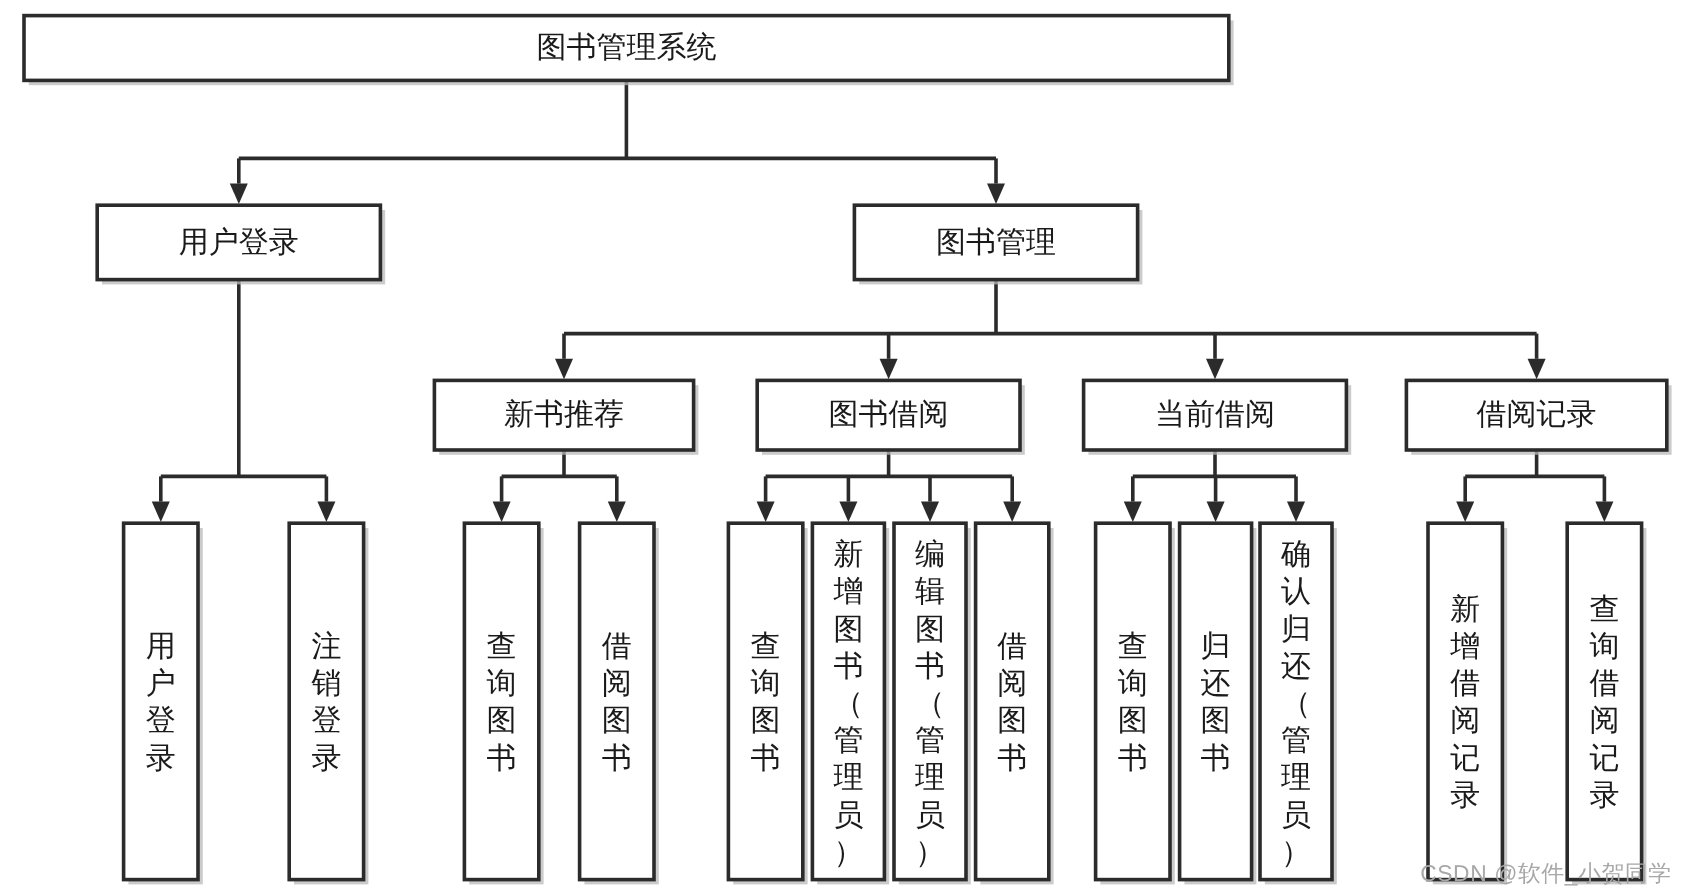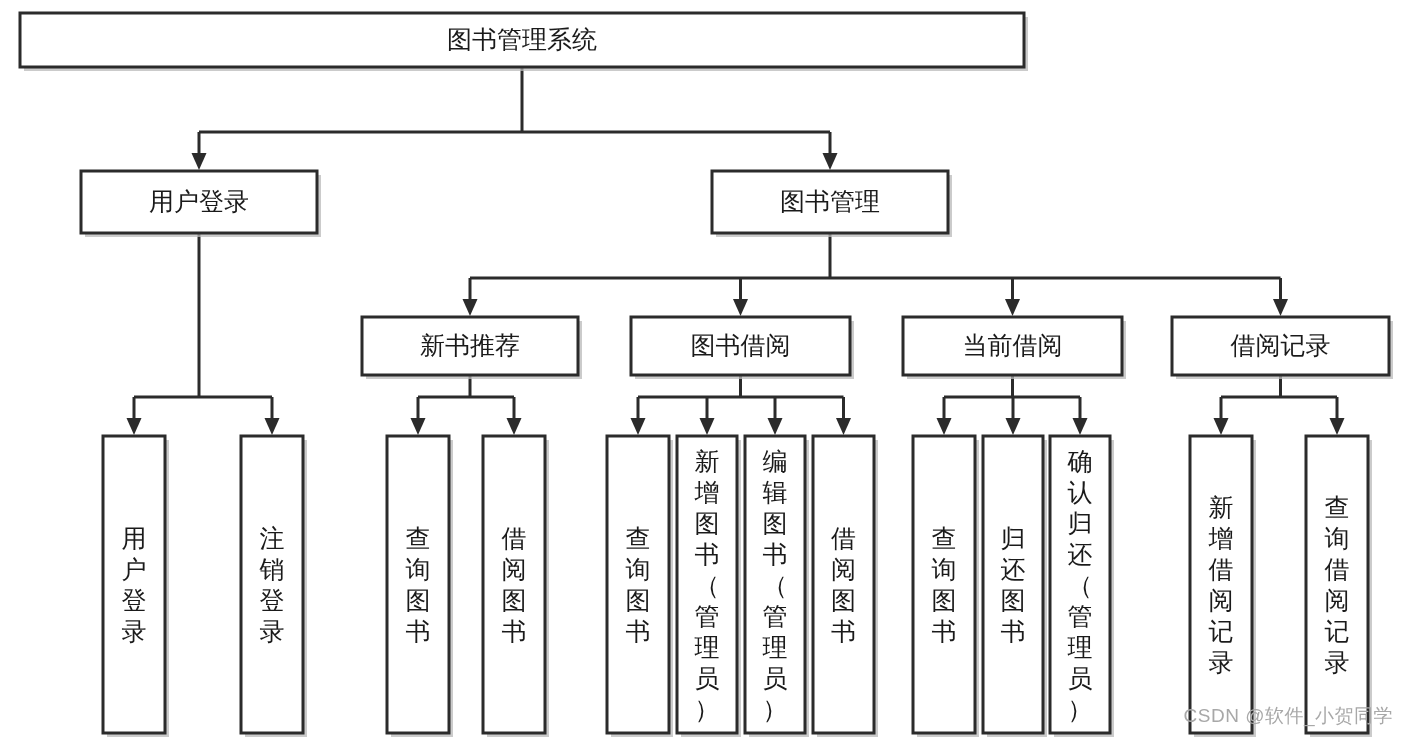--- a/index.html
+++ b/index.html
@@ -51,21 +51,21 @@
   }
   .node-label-vertical {
     fill: #1a1a1a;
     font-family: "Liberation Sans", "DejaVu Sans", sans-serif;
     font-size: 25px;
     text-anchor: middle;
   }
   .watermark {
     position: absolute;
     right: 12px;
-    bottom: 18px;
+    bottom: 6px;
     font-family: "Liberation Sans", "DejaVu Sans", sans-serif;
     font-size: 19px;
     color: #a8a8a8;
     letter-spacing: 0.5px;
     white-space: nowrap;
     user-select: none;
   }
 </style>
 </head>
 <body>

